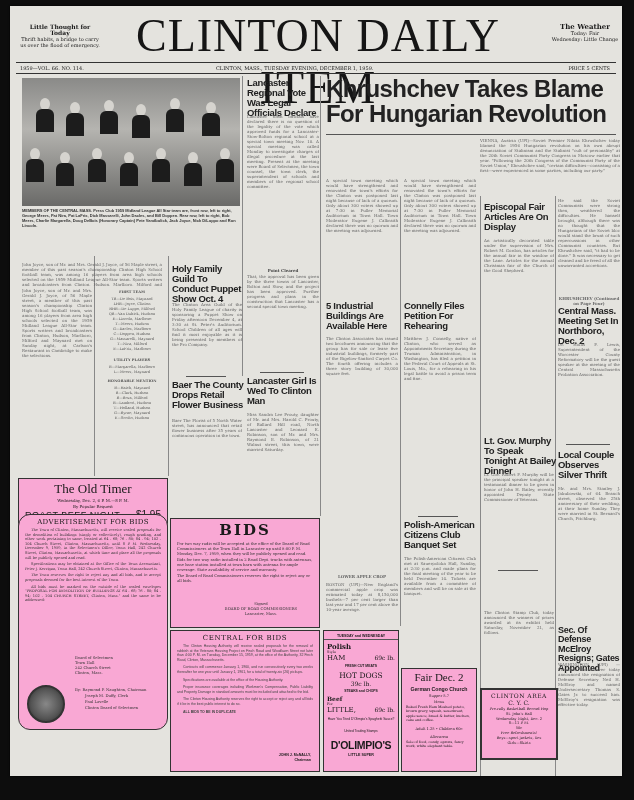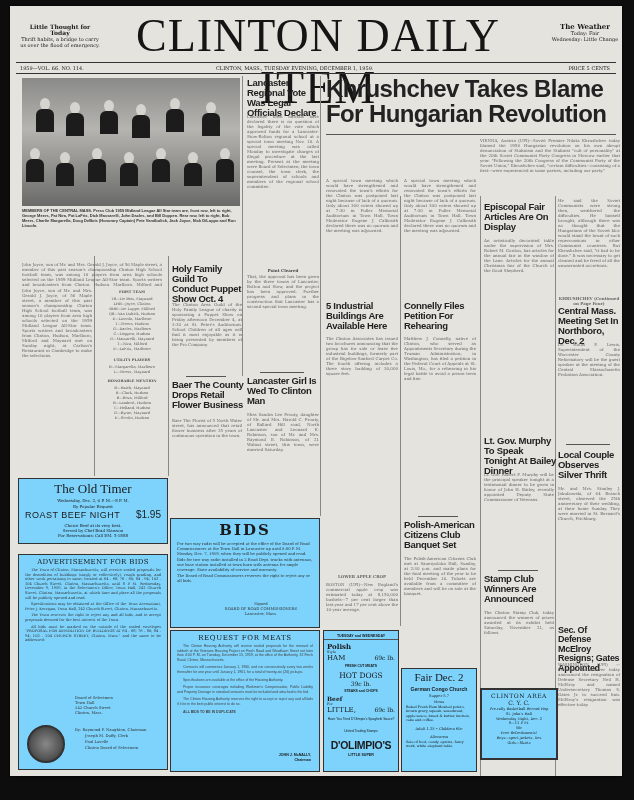--- a/index.html
+++ b/index.html
@@ -14,21 +14,21 @@
   .weather{position:absolute;left:540px;top:18px;width:70px;font-size:5px;line-height:6px;text-align:center;}
   .weather b{font-size:7px;display:block;}
   .dateline{position:absolute;top:56px;left:6px;right:6px;height:10px;font-size:5px;line-height:10px;border-top:1px solid #333;border-bottom:1px solid #333;}
   .dateline span{position:absolute;top:0;}
   .hd{font-family:"Liberation Sans",sans-serif;font-weight:bold;color:#222;line-height:1.05;letter-spacing:-0.3px;}
   .txt{font-size:4px;line-height:5px;color:#666;text-align:justify;overflow:hidden;}
   .photo{position:absolute;left:12px;top:72px;width:218px;height:128px;background:linear-gradient(180deg,#8a8a88 0%,#b5b4b0 40%,#6a6a68 100%);overflow:hidden;}
   .person{position:absolute;width:18px;height:34px;}
   .person .head{position:absolute;left:4px;top:0;width:10px;height:12px;border-radius:50%;background:#d6d4cf;}
   .person .body{position:absolute;left:0;top:11px;width:18px;height:23px;background:#1c1c1c;border-radius:6px 6px 0 0;}
-  .box{position:absolute;border:1.5px solid #333;background:#7dd3fc;}
+  .box{position:absolute;border:1.5px solid #333;background:#f9a8d4;}
   .center{text-align:center;}
   .seal{position:absolute;width:34px;height:34px;border-radius:50%;border:2px solid #333;background:radial-gradient(circle,#888 0%,#555 60%,#222 100%);}
 </style>
 </head>
 <body>
 
 <div class="page">
 
   <div class="thought">
     <b>Little Thought for Today</b>
@@ -182,40 +182,39 @@
   <div class="abs txt" style="left:548px;top:336px;width:62px;height:100px;">Dr. Hollis F. Lewis, Superintendent of the Worcester County Reformatory will be the guest speaker at the meeting of the Central Massachusetts Probation Association.</div>
   <div class="hline" style="left:556px;top:438px;width:44px;"></div>
 
   <div class="abs hd" style="left:474px;top:430px;width:72px;font-size:9.5px;">Lt. Gov. Murphy To Speak Tonight At Bailey Dinner</div>
   <div class="abs txt" style="left:474px;top:466px;width:70px;height:96px;">Lt. Gov. Robert F. Murphy will be the principal speaker tonight at a testimonial dinner to be given in honor of John H. Bailey, recently appointed Deputy State Commissioner of Veterans.</div>
   <div class="hline" style="left:488px;top:564px;width:40px;"></div>
 
   <div class="abs hd" style="left:548px;top:444px;width:64px;font-size:9.5px;">Local Couple Observes Silver Thrift</div>
   <div class="abs txt" style="left:548px;top:480px;width:62px;height:132px;">Mr. and Mrs. Stanley J. Jakubowski, of 64 Branch street, observed the 25th anniversary of their wedding, at their home Sunday. They were married in St. Bernard's Church, Fitchburg.</div>
 
-  <div class="abs hd" style="left:474px;top:568px;width:72px;font-size:9.5px;">Stamp Club Winners Are Announced</div>
   <div class="abs txt" style="left:474px;top:604px;width:70px;height:68px;">The Clinton Stamp Club, today announced the winners of prizes awarded at its exhibit held Saturday, November 21, as follows.</div>
 
   <div class="abs hd" style="left:548px;top:620px;width:64px;font-size:9px;">Sec. Of Defense McElroy Resigns; Gates Appointed</div>
   <div class="abs txt" style="left:548px;top:656px;width:62px;height:100px;">WASHINGTON (UPI) — President Eisenhower today announced the resignation of Defense Secretary Neil H. McElroy and named Undersecretary Thomas S. Gates Jr. to succeed him. McElroy's resignation was effective today.</div>
 
   <div class="box" style="left:8px;top:472px;width:148px;height:64px;">
     <div class="abs center" style="left:0;top:2px;width:148px;font-family:'Liberation Serif',serif;font-size:13px;">The Old Timer</div>
     <div class="abs center" style="left:0;top:19px;width:148px;font-size:4px;">Wednesday, Dec. 2, 6 P. M.—8 P. M.</div>
     <div class="abs center" style="left:0;top:25px;width:148px;font-size:4px;">By Popular Request</div>
     <div class="abs" style="left:6px;top:31px;font-family:'Liberation Sans',sans-serif;font-size:9px;letter-spacing:0.5px;">ROAST BEEF NIGHT</div>
     <div class="abs" style="right:6px;top:30px;font-family:'Liberation Sans',sans-serif;font-size:10px;">$1.95</div>
     <div class="abs center" style="left:0;top:44px;width:148px;font-size:4px;line-height:5px;">
       <div>Choice Beef at its very best.</div>
       <div>Served by Chef Brad Slawson</div>
       <div>For Reservations: Call EM. 5-1888</div>
     </div>
   </div>
 
-  <div class="box" style="left:8px;top:548px;width:148px;height:214px;">
+  <div class="box" style="left:8px;top:508px;width:148px;height:214px;border-radius:12px;">
     <div class="abs center" style="left:0;top:3px;width:148px;font-size:7px;letter-spacing:0.3px;">ADVERTISEMENT FOR BIDS</div>
     <div class="abs" style="left:6px;top:13px;width:136px;font-size:3.6px;line-height:4.6px;text-align:justify;color:#333;">
       <p style="margin:0 0 2px;text-indent:6px;">The Town of Clinton, Massachusetts, will receive sealed proposals for the demolition of buildings (singly or collectively), rough grading, and other work pertaining to same, located at 64 - 68; 76 - 80; 84 - 94; 102 - 104 Church Street, Clinton, Massachusetts, until 8 P. M. Wednesday, December 9, 1959, in the Selectmen's Office, Town Hall, 242 Church Street, Clinton, Massachusetts, at which time and place all the proposals will be publicly opened and read.</p>
       <p style="margin:0 0 2px;text-indent:6px;">Specifications may be obtained at the Office of the Town Accountant, Peter J. Kerrigan, Town Hall, 242 Church Street, Clinton, Massachusetts.</p>
       <p style="margin:0 0 2px;text-indent:6px;">The Town reserves the right to reject any and all bids, and to accept proposals deemed for the best interest of the Town.</p>
       <p style="margin:0 0 2px;text-indent:6px;">All bids must be marked on the outside of the sealed envelopes "PROPOSAL FOR DEMOLITION OF BUILDINGS AT 64 - 68; 76 - 80; 84 - 94; 102 - 104 CHURCH STREET, Clinton, Mass." and the same to be addressed:</p>
     </div>
     <div class="abs" style="left:56px;top:140px;font-size:3.8px;line-height:5px;color:#333;">
       <div>Board of Selectmen</div>
       <div>Town Hall</div>
@@ -239,21 +238,21 @@
       <p style="margin:0 0 1px;">The Board of Road Commissioners reserves the right to reject any or all bids.</p>
     </div>
     <div class="abs center" style="left:40px;top:82px;width:100px;font-size:3.8px;line-height:5px;color:#333;">
       <div>Signed</div>
       <div>BOARD OF ROAD COMMISSIONERS</div>
       <div>Lancaster, Mass.</div>
     </div>
   </div>
 
   <div class="box" style="left:160px;top:624px;width:148px;height:140px;">
-    <div class="abs center" style="left:0;top:3px;width:148px;font-size:7px;letter-spacing:0.6px;">REQUEST FOR MEATS</div>
+    <div class="abs center" style="left:0;top:3px;width:148px;font-size:7px;letter-spacing:0.6px;">CENTRAL FOR BIDS</div>
     <div class="abs" style="left:6px;top:13px;width:136px;font-family:'Liberation Sans',sans-serif;font-size:3.5px;line-height:4.6px;color:#444;text-align:justify;">
       <p style="margin:0 0 3px;text-indent:6px;">The Clinton Housing Authority will receive sealed proposals for the removal of rubbish at the Veterans Housing Project on Finch Road and Woodlawn Street not later than 4:00 P. M. on Tuesday, December 15, 1959, at the office of the Authority, 32 Finch Road, Clinton, Massachusetts.</p>
       <p style="margin:0 0 3px;text-indent:6px;">Contracts will commence January 1, 1960, and run consecutively every two weeks thereafter for one year until January 1, 1961, for a total of twenty-six (26) pickups.</p>
       <p style="margin:0 0 3px;text-indent:6px;">Specifications are available at the office of the Housing Authority.</p>
       <p style="margin:0 0 3px;text-indent:6px;">Proper insurance coverages including Workmen's Compensation, Public Liability and Property Damage in standard amounts must be included and attached to the bid.</p>
       <p style="margin:0 0 3px;text-indent:6px;">The Clinton Housing Authority reserves the right to accept or reject any and all bids if it be in the best public interest to do so.</p>
       <p style="margin:0 0 3px;text-indent:6px;font-weight:bold;">ALL BIDS TO BE IN DUPLICATE</p>
     </div>
     <div class="abs" style="right:8px;top:122px;font-family:'Liberation Sans',sans-serif;font-size:3.6px;line-height:5px;text-align:right;font-weight:bold;">
       <div>JOHN J. McNALLY,</div>

